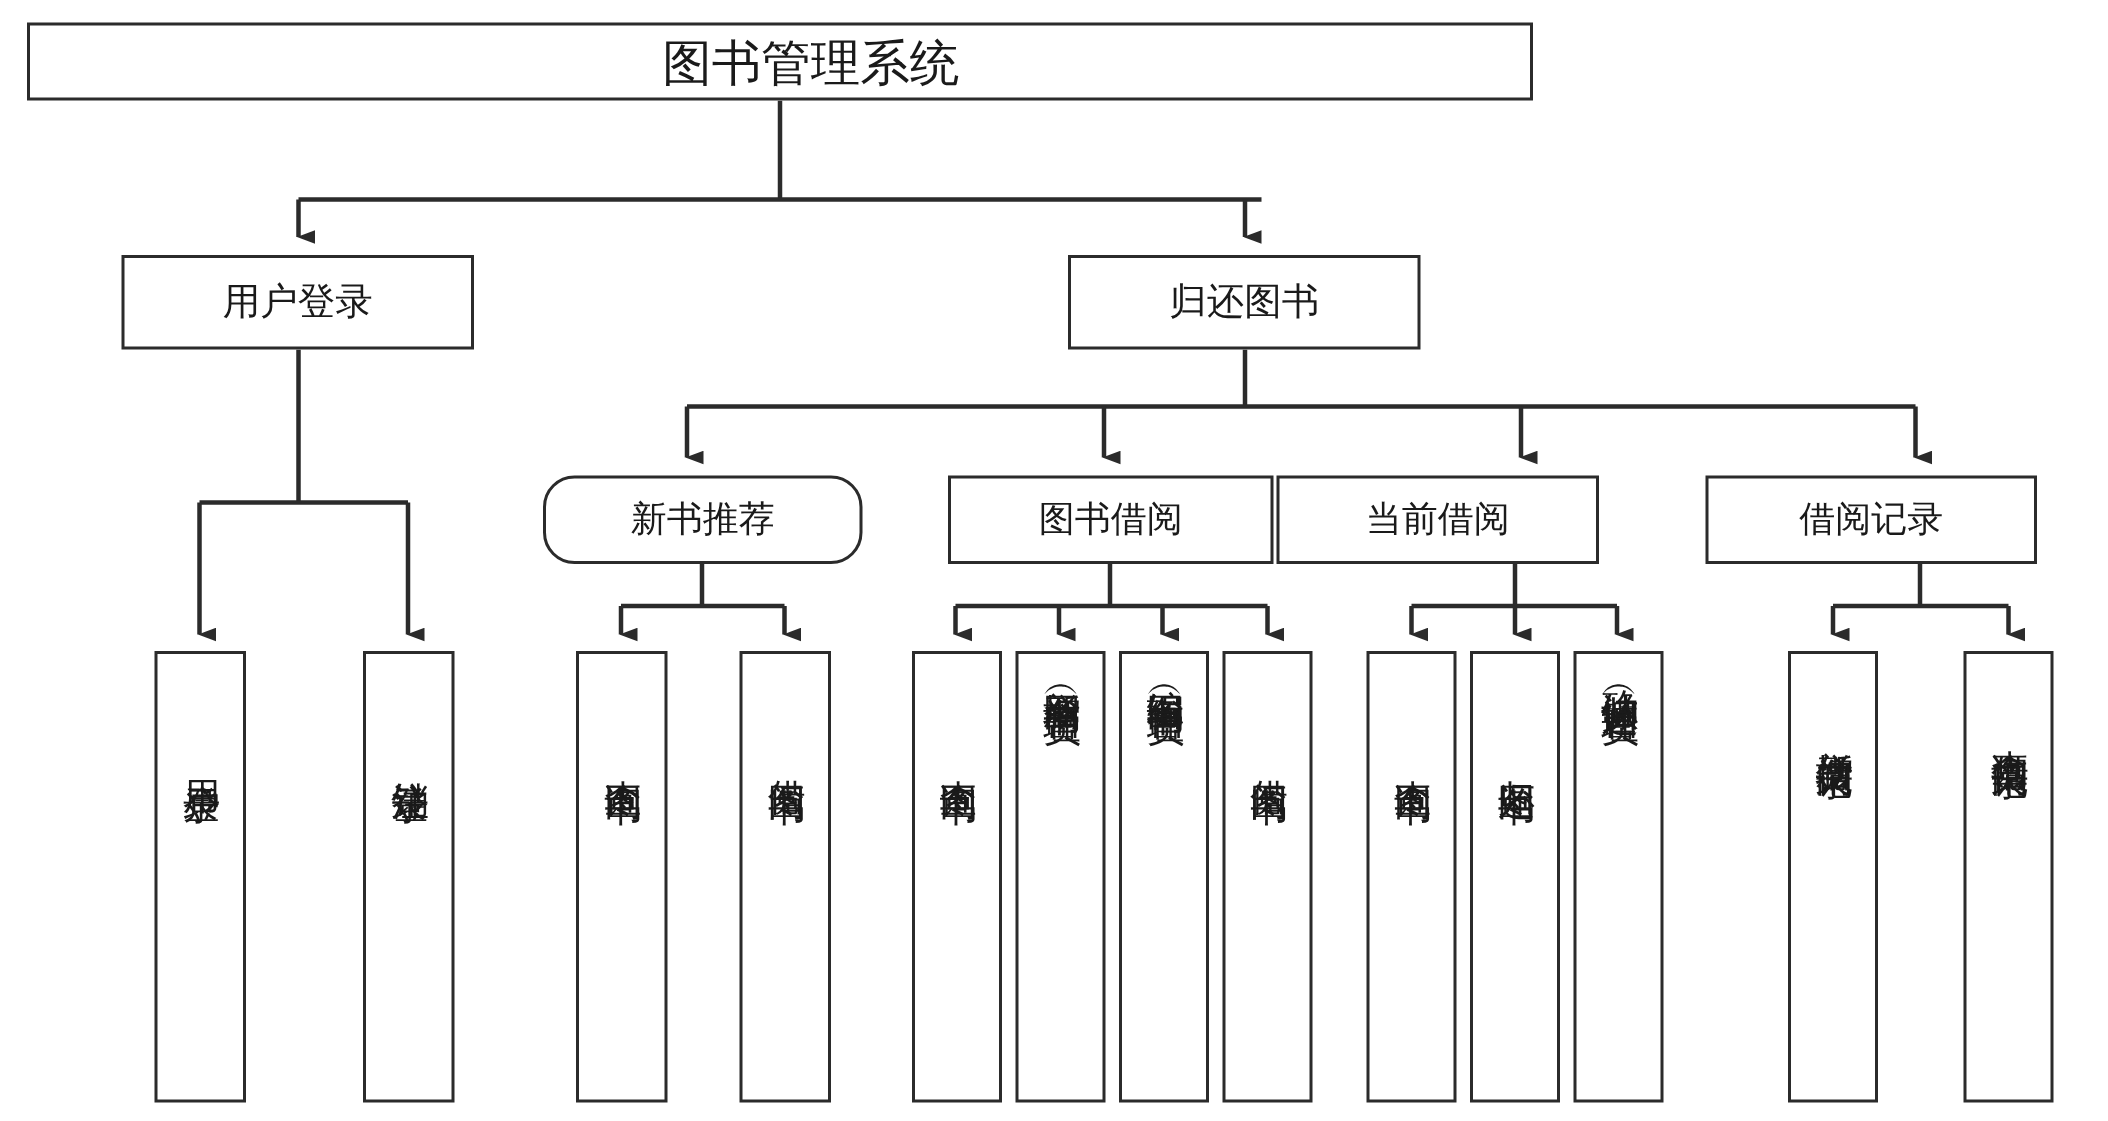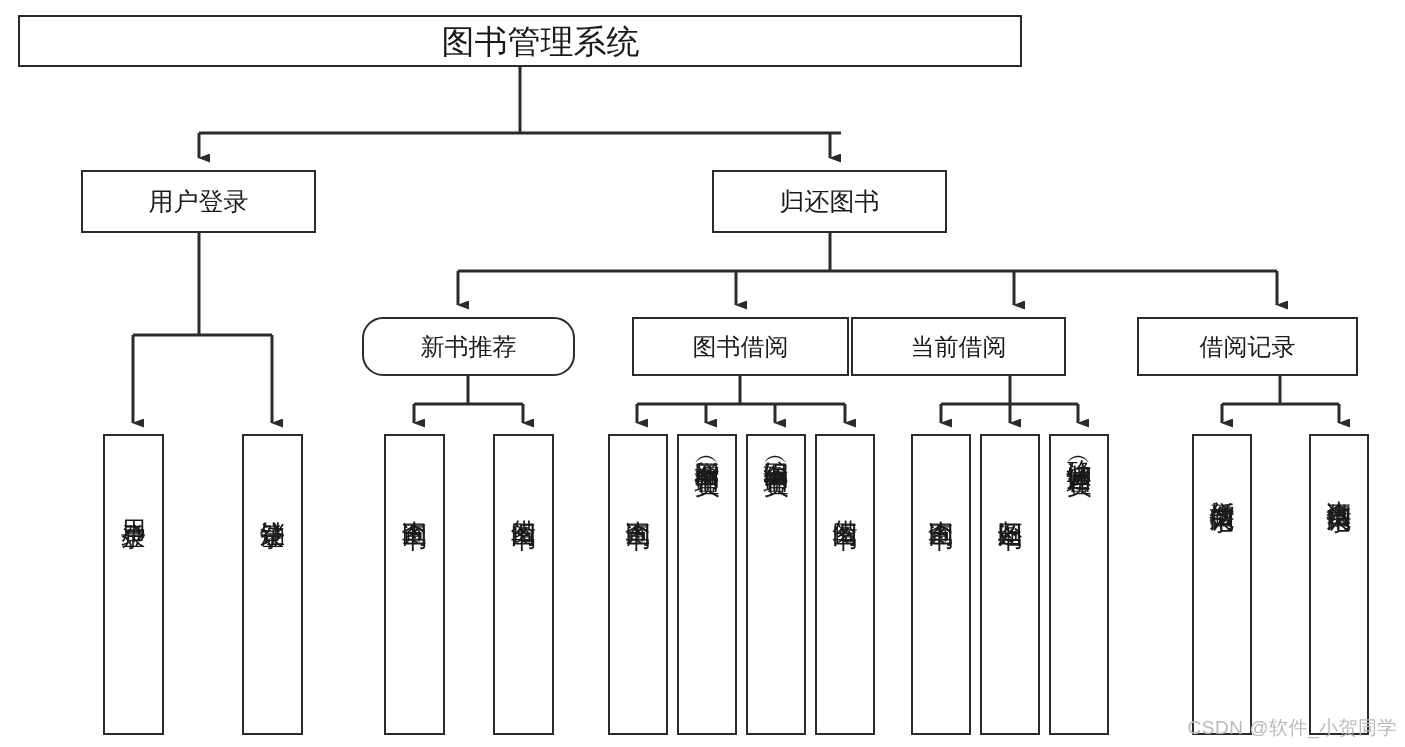--- a/index.html
+++ b/index.html
@@ -190,15 +190,14 @@
     <span class="node-label">确认归还（管理员）</span>
   </div>
 
   <div class="node-box node-leaf leaf-offset2" style="left:1192px; top:434px; width:60px; height:301px;">
     <span class="node-label">新增借阅记录</span>
   </div>
   <div class="node-box node-leaf leaf-offset2" style="left:1309px; top:434px; width:60px; height:301px;">
     <span class="node-label">查询借阅记录</span>
   </div>
 
-  <div class="watermark">CSDN @软件_小贺同学</div>
 
 </div>
 
 </body></html>

